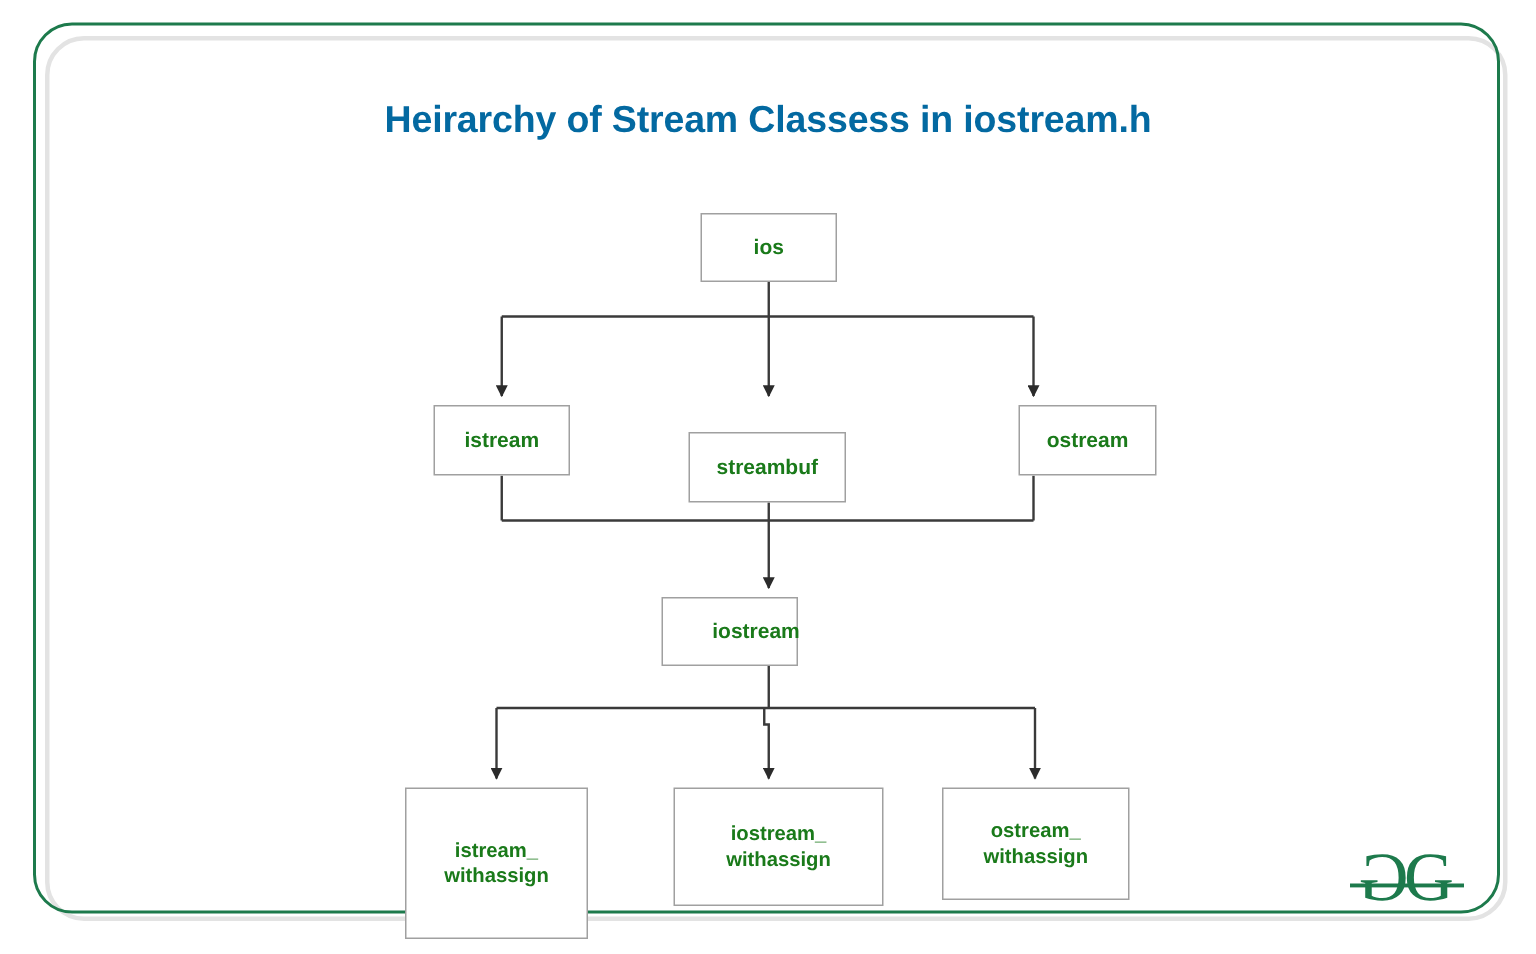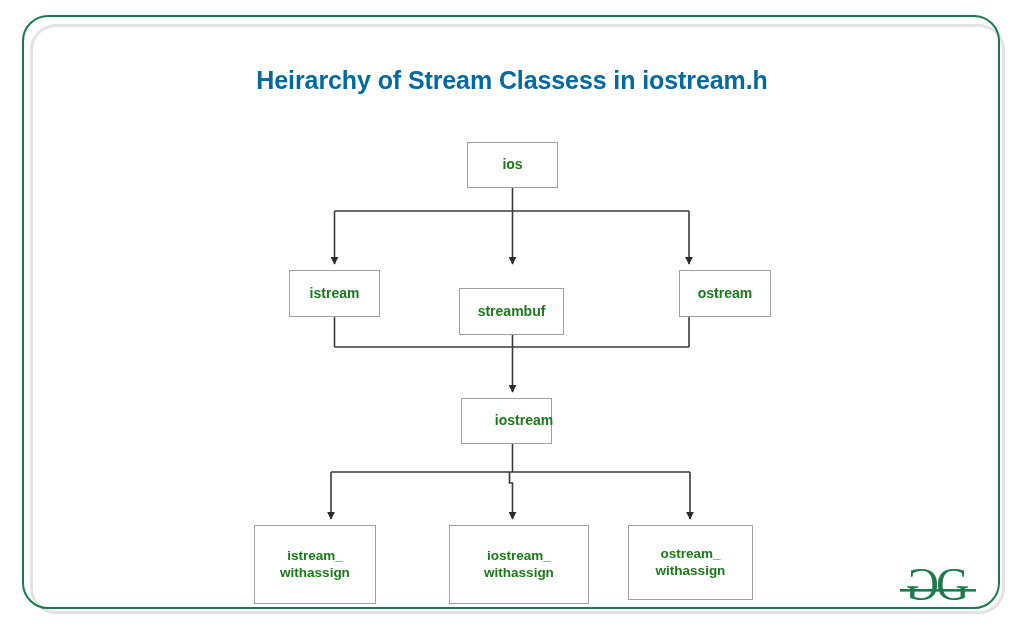--- a/index.html
+++ b/index.html
@@ -143,25 +143,25 @@
   </div>
 
   <div class="node" style="left:459px; top:270px; width:105px; height:47px;margin-top:18px;">
     <span class="lbl">streambuf</span>
   </div>
 
   <div class="node" style="left:643px; top:270px; width:92px; height:47px;margin-left:36px;">
     <span class="lbl">ostream</span>
   </div>
 
-  <div class="node" style="left:461px; top:398px; width:91px; height:46px;padding-left:35px;">
+  <div class="node" style="left:441px; top:398px; width:91px; height:46px;padding-left:35px;">
     <span class="lbl">iostream</span>
   </div>
 
-  <div class="node small" style="left:254px; top:525px; width:122px; height:79px;">
+  <div class="node small" style="left:270px; top:525px; width:122px; height:101px;">
     <span class="lbl">istream_
 withassign</span>
   </div>
 
   <div class="node small" style="left:449px; top:525px; width:140px; height:79px;">
     <span class="lbl">iostream_
 withassign</span>
   </div>
 
   <div class="node small" style="left:628px; top:525px; width:125px; height:75px;">

